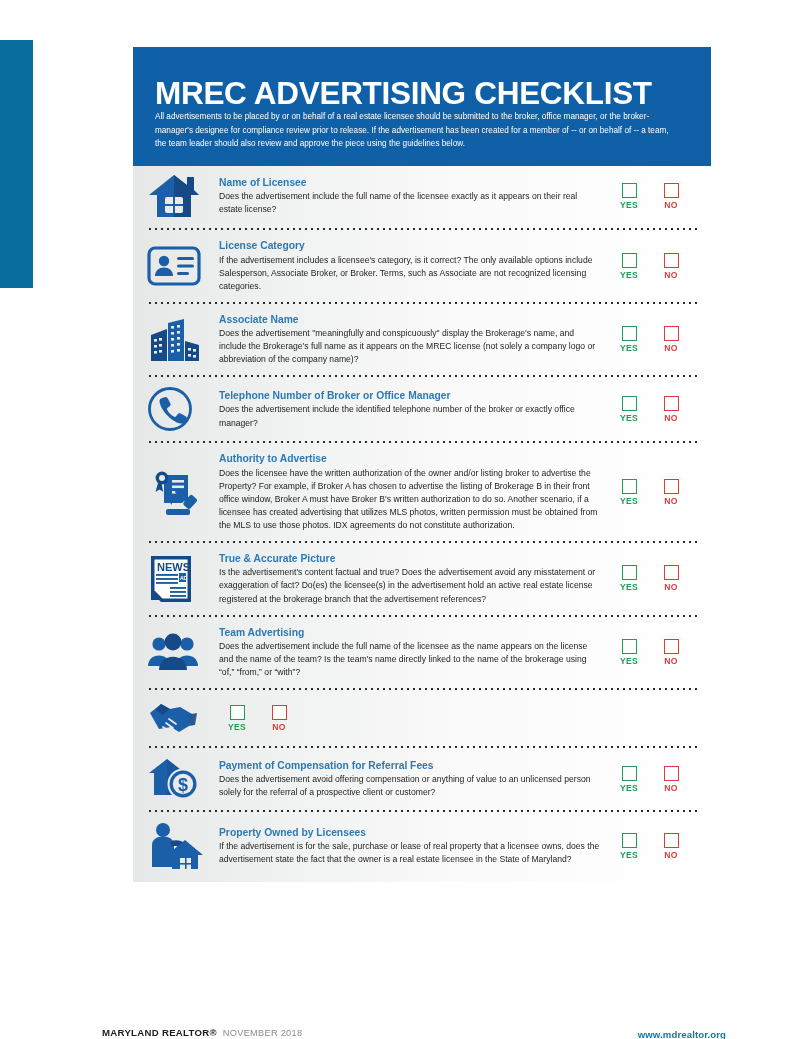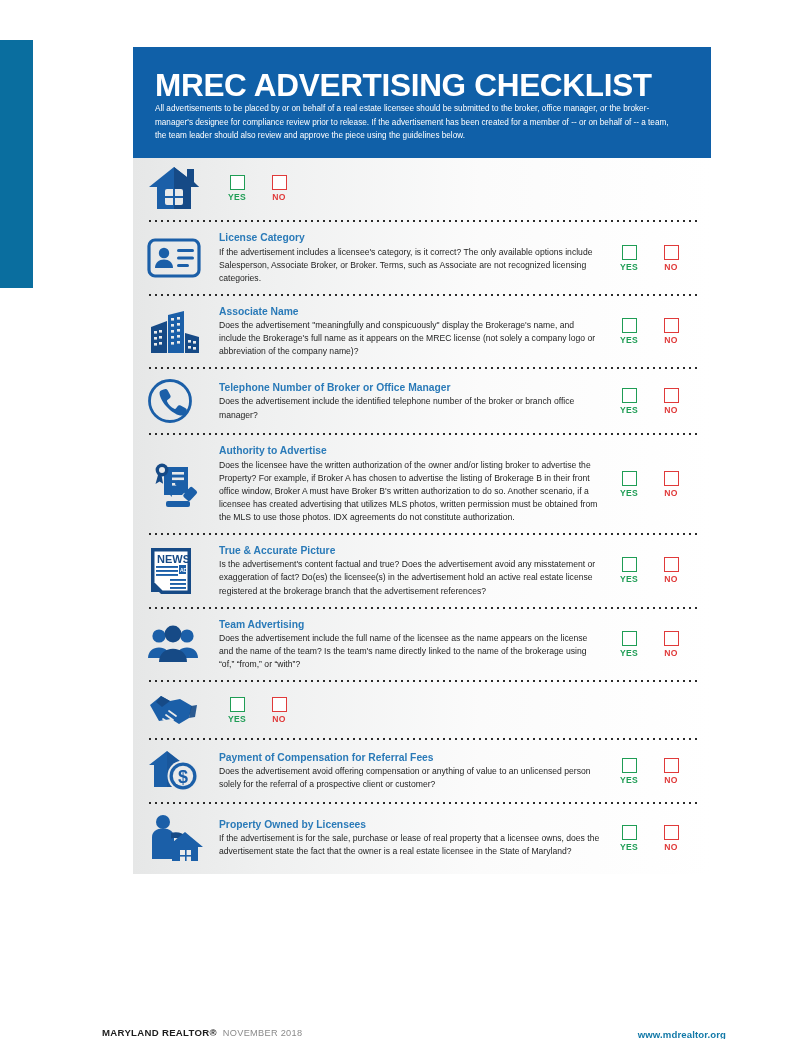--- a/index.html
+++ b/index.html
@@ -26,21 +26,21 @@
   
   #sheet {
     position: absolute;
     left: 133px; top: 47px;
     width: 578px;
   }
 
   
   #header {
     background: #1060a8;
-    padding: 22px 22px 16px 22px;
+    padding: 30px 22px 16px 22px;
   }
   #header-title {
     color: #ffffff;
     font-size: 31.5px;
     font-weight: bold;
     letter-spacing: -0.3px;
     line-height: 1.06;
     white-space: nowrap;
   }
   #header-sub {
@@ -172,20 +172,24 @@
     <div id="rows">
         <div class="row">
           <div class="icon-cell">
             <svg width="54" height="46" viewBox="0 0 54 46">
       <path fill="#1b5fa8" d="M27 2 L52 22 L44 22 L44 44 L10 44 L10 22 L2 22 Z"></path>
       <path fill="#164a86" d="M27 2 L40 12 L40 4 L47 4 L47 17 L52 22 L44 22 L44 44 L27 44 Z"></path>
       <rect x="18" y="24" width="18" height="16" rx="2" fill="#e9eaea"></rect>
       <rect x="26" y="24" width="2" height="16" fill="#1b5fa8"></rect>
       <rect x="18" y="31" width="18" height="2" fill="#1b5fa8"></rect>
     </svg>
+          </div>
+          <div class="text-cell">
+            <div class="row-title">Name of Licensee</div>
+            <div class="row-desc">Does the advertisement include the full name of the licensee exactly as it appears on their real estate license?</div>
           </div>
           <div class="check-cell">
             <div class="check">
               <div class="box yes" style="border-color: rgb(31, 157, 85);"></div>
               <div class="check-label yes" style="color: rgb(31, 157, 85);">YES</div>
             </div>
             <div class="check">
               <div class="box no" style="border-color: rgb(224, 58, 58);"></div>
               <div class="check-label no" style="color: rgb(224, 58, 58);">NO</div>
             </div>
@@ -267,21 +271,21 @@
         <div class="sep"></div>
         <div class="row">
           <div class="icon-cell">
             <svg width="46" height="46" viewBox="0 0 46 46">
       <circle cx="23" cy="23" r="20.5" fill="none" stroke="#1b5fa8" stroke-width="2.8"></circle>
       <path fill="#1b5fa8" d="M16.5 11.5 c2.2-1.1 3.6-.4 4.4 1.2 l2.4 4.6 c.7 1.4 .3 2.3-.9 3.2 l-2 1.5 c-.5 .4-.6 .9-.3 1.6 1.3 3.2 4 5.9 7.2 7.2 .7 .3 1.2 .2 1.6-.3 l1.5-2 c.9-1.2 1.8-1.6 3.2-.9 l4.6 2.4 c1.6 .8 2.3 2.2 1.2 4.4 -1.2 2.3-3.6 3.6-6.3 3.1 C24.8 35.6 14 24.8 12.6 16 c-.4-2.5 .9-3.8 3.9-4.5 z"></path>
     </svg>
           </div>
           <div class="text-cell">
             <div class="row-title">Telephone Number of Broker or Office Manager</div>
-            <div class="row-desc">Does the advertisement include the identified telephone number of the broker or branch office manager?</div>
+            <div class="row-desc">Does the advertisement include the identified telephone number of the broker or exactly office manager?</div>
           </div>
           <div class="check-cell">
             <div class="check">
               <div class="box yes" style="border-color: rgb(31, 157, 85);"></div>
               <div class="check-label yes" style="color: rgb(31, 157, 85);">YES</div>
             </div>
             <div class="check">
               <div class="box no" style="border-color: rgb(224, 58, 58);"></div>
               <div class="check-label no" style="color: rgb(224, 58, 58);">NO</div>
             </div>

